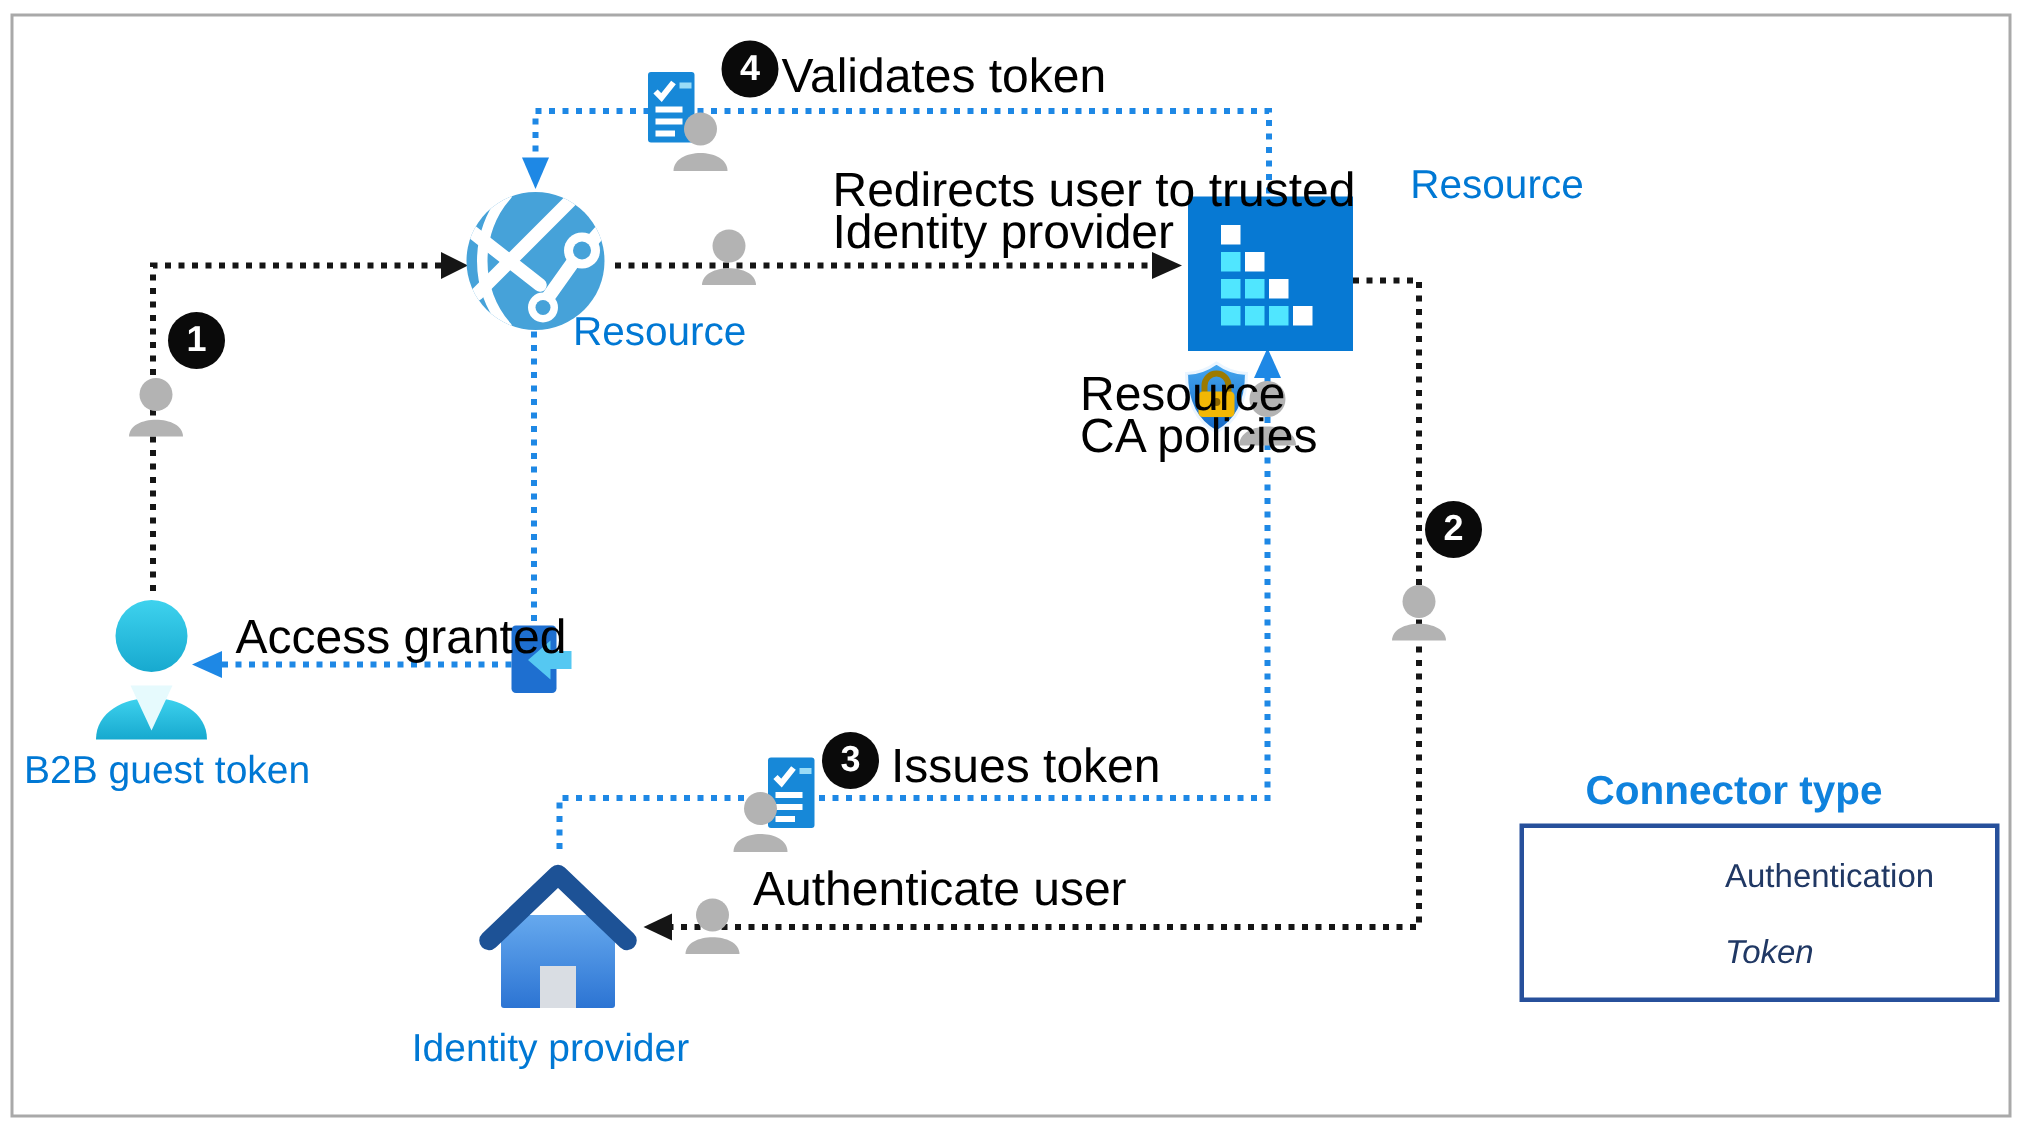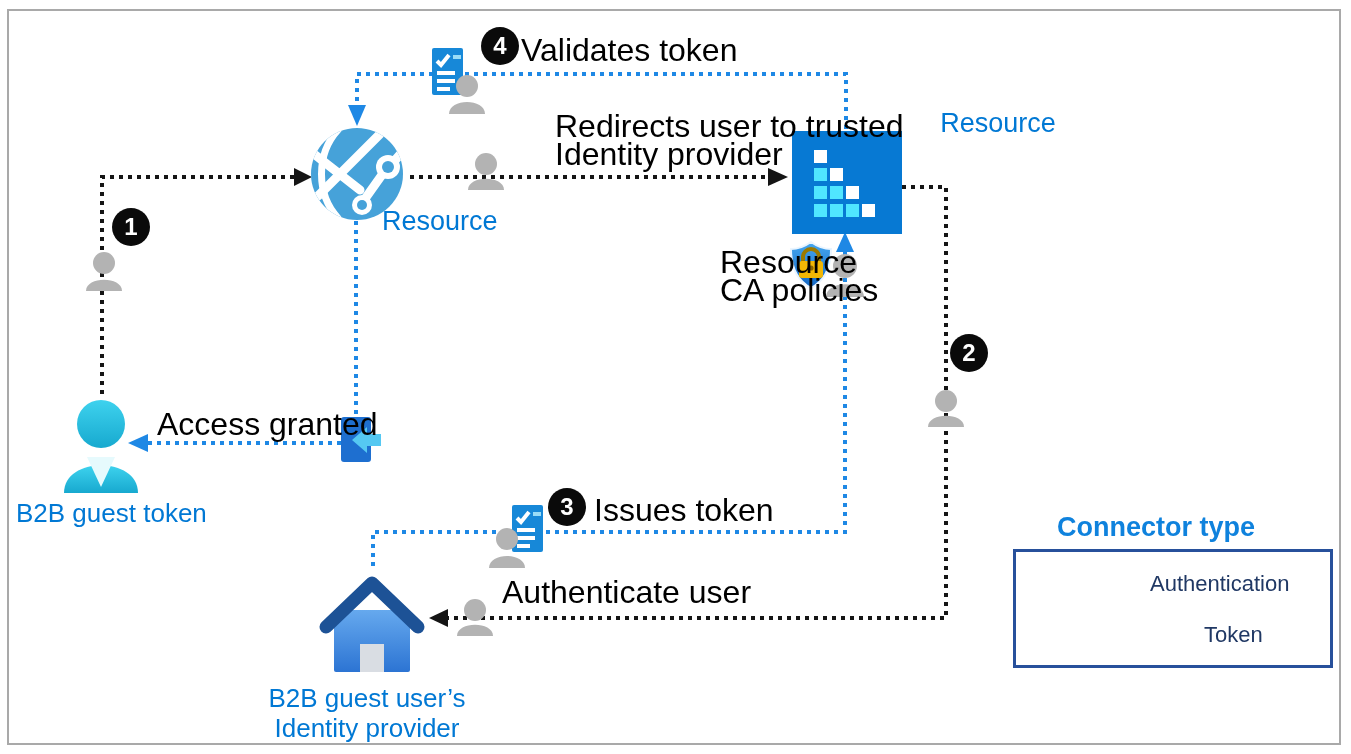--- a/index.html
+++ b/index.html
@@ -202,21 +202,20 @@
     <div>Resource</div>
     <div>CA policies</div>
   </div>
 
   <div class="abs lbl-blue" style="left:16px;top:498px;width:195px;">B2B guest token</div>
   <div class="abs lbl-blue" style="left:382px;top:206px;font-size:27px;">Resource</div>
   <div class="abs lbl-blue ctr" style="left:898px;top:108px;width:200px;font-size:27px;">
     <div>Resource</div>
   </div>
   <div class="abs lbl-blue ctr" style="left:247px;top:683px;width:240px;">
-    <div>B2B guest user’s</div>
     <div>Identity provider</div>
   </div>
 
   <div class="legend-title">Connector type</div>
   <div class="legend-box"></div>
   <div class="legend-item" style="left:1150px;top:571px;">Authentication</div>
-  <div class="legend-item" style="left:1204px;top:622px;">Token</div>
+  <div class="legend-item" style="left:1150px;top:622px;font-style:italic;">Token</div>
 </div>
 
 </body></html>

